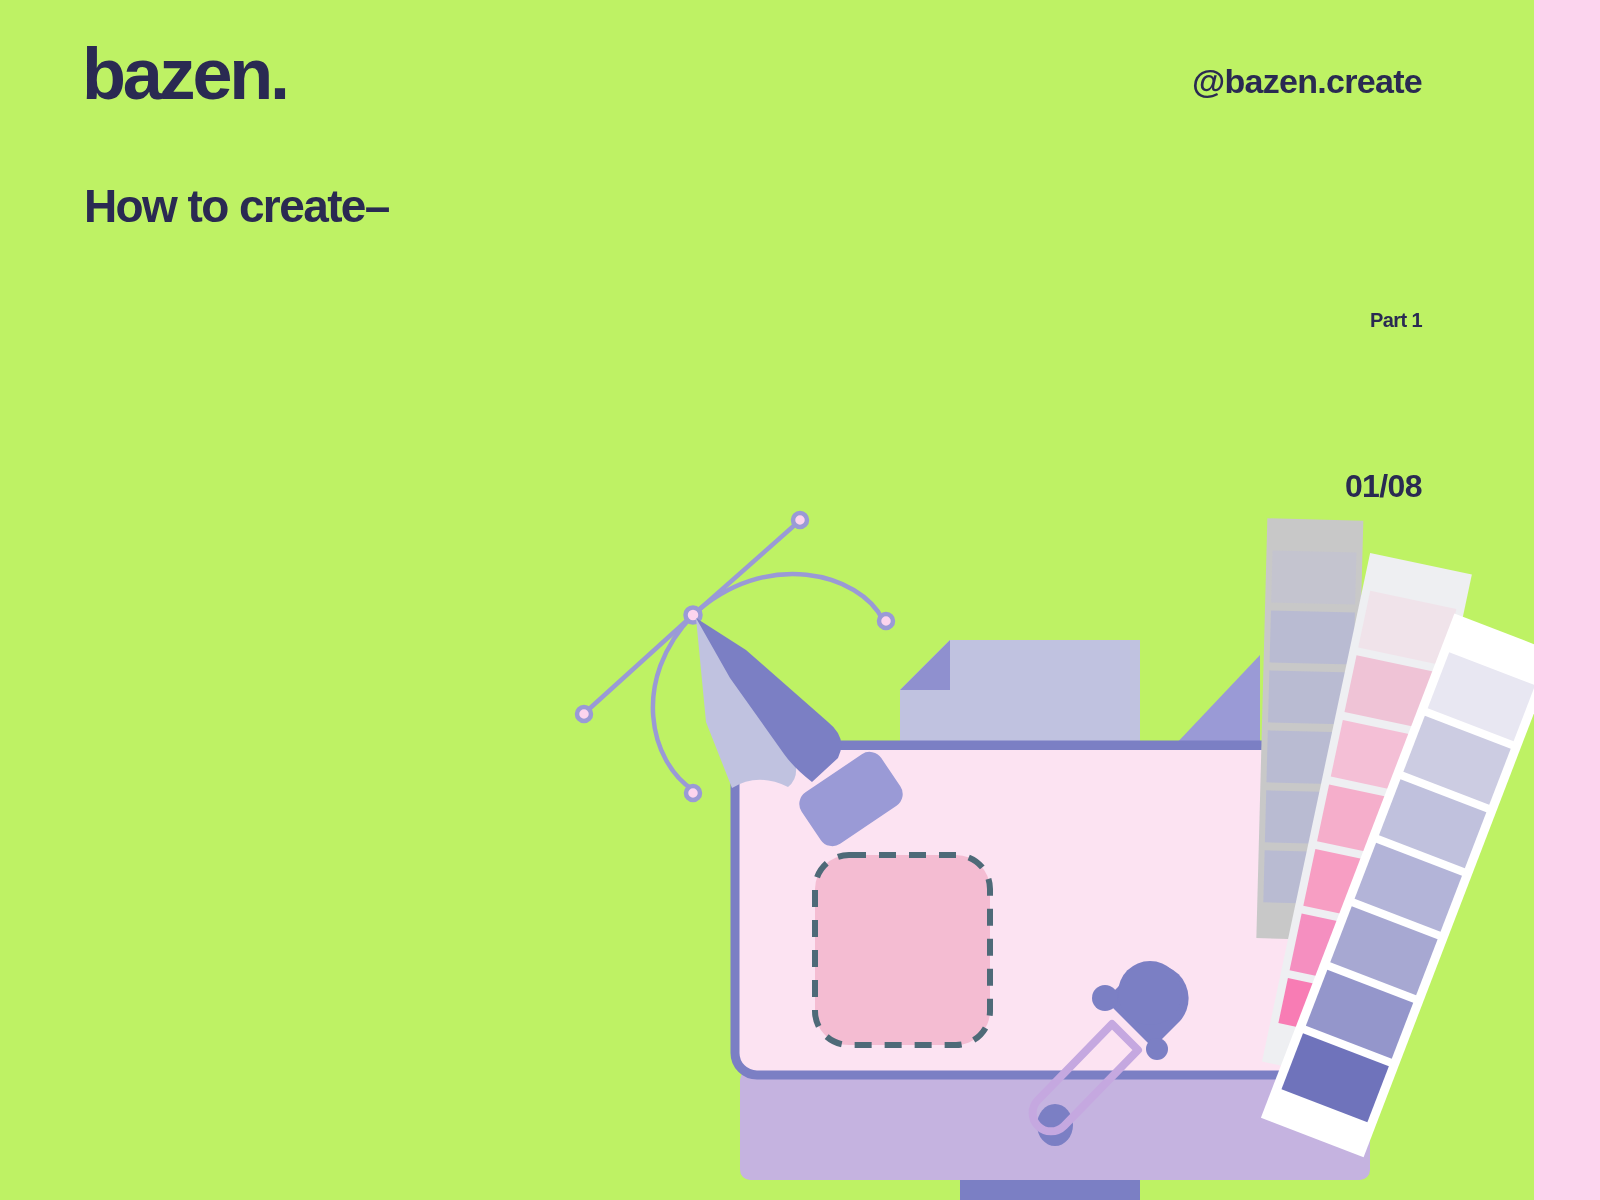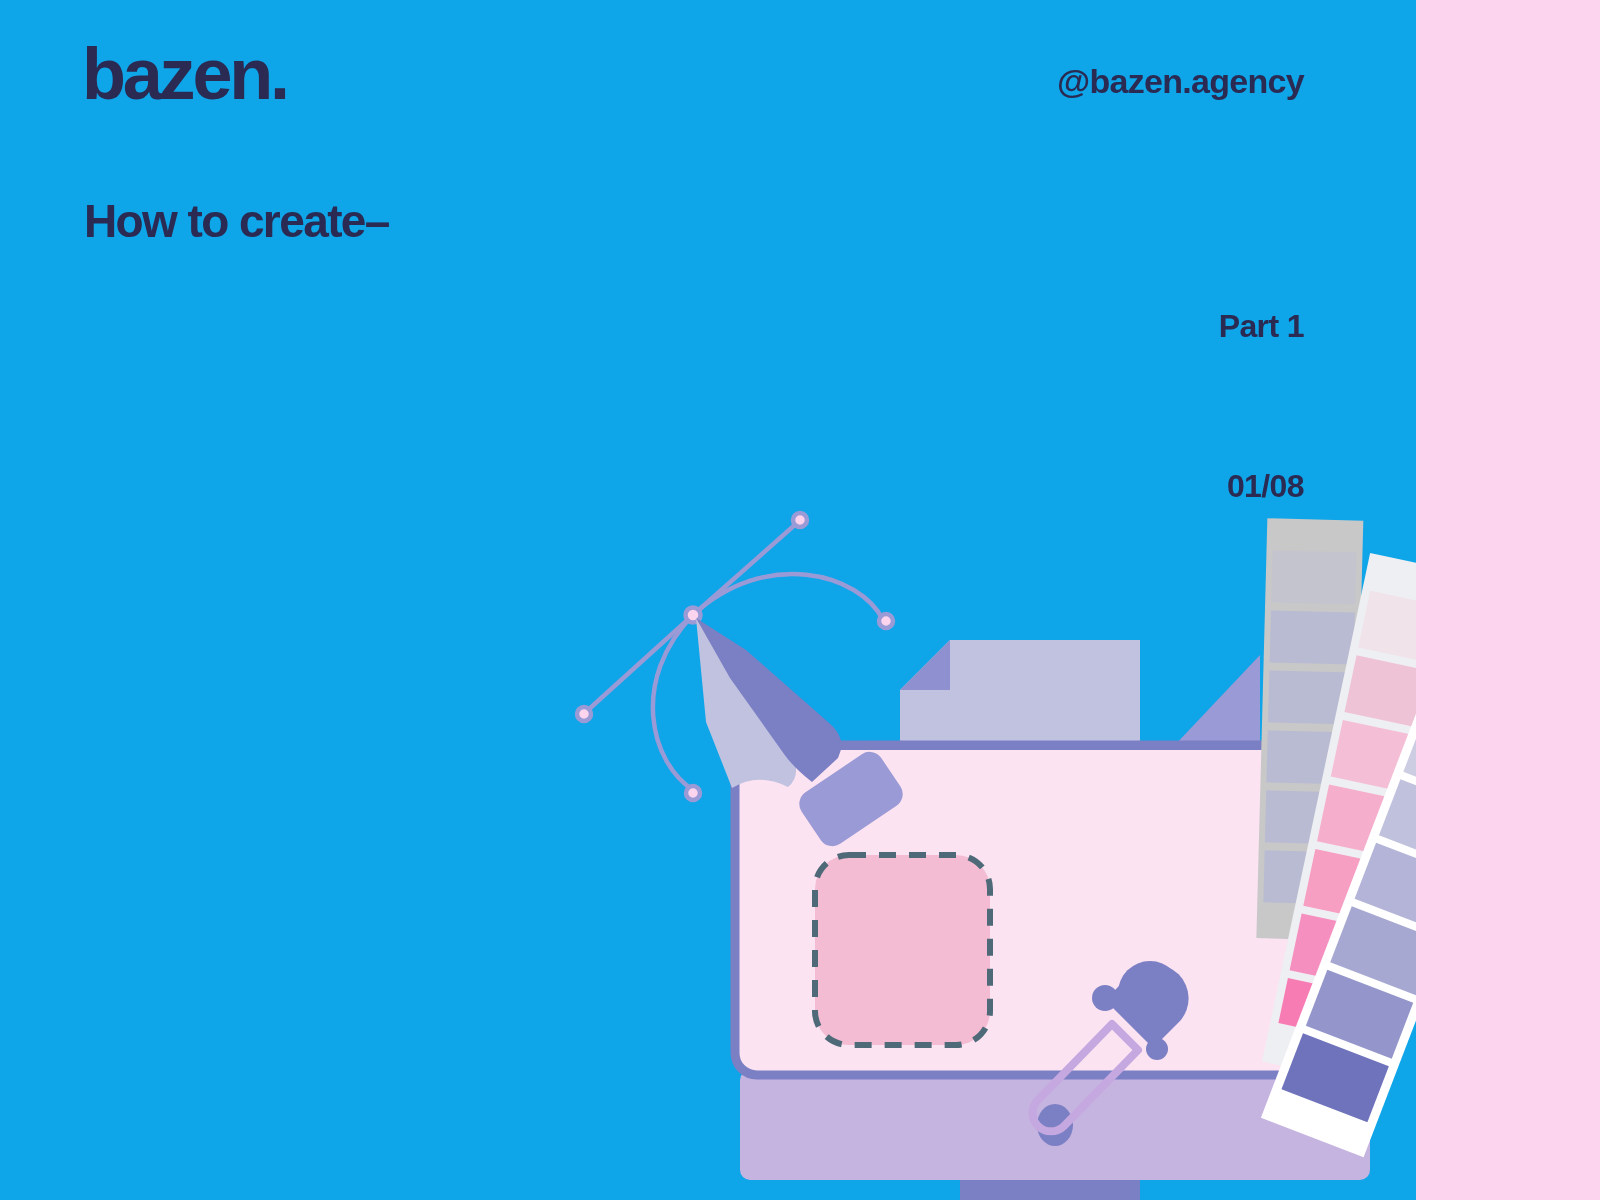--- a/index.html
+++ b/index.html
@@ -11,24 +11,25 @@
     width: 1600px;
     height: 1200px;
     overflow: hidden;
     background: #fcd4ee;
     font-family: "Liberation Sans", sans-serif;
     -webkit-font-smoothing: antialiased;
   }
 
   #slide {
     position: relative;
-    width: 1416px;
+    width: 1528px;
     height: 1200px;
-    background: #0ea5e9;
+    background: #bef264;
     overflow: hidden;
+    padding-left: 6px;
   }
 
   
   .brand-logo {
     position: absolute;
     left: 82px;
     top: 38px;
     font-size: 72px;
     font-weight: 700;
     letter-spacing: -3.2px;
@@ -52,41 +53,40 @@
   .eyebrow {
     position: absolute;
     left: 84px;
     top: 183px;
     font-size: 46px;
     font-weight: 700;
     letter-spacing: -1.6px;
     color: #2a2a52;
     line-height: 1;
     white-space: nowrap;
-    margin-top: 15px;
   }
 
   .headline {
     position: absolute;
     left: 78px;
     top: 272px;
     font-size: 128px;
     font-weight: 700;
     letter-spacing: -5.5px;
     color: #2a2a52;
     line-height: 0.99;
     white-space: pre-line;
     max-width: 820px;
   }
 
   .part-label {
     position: absolute;
     right: 112px;
     top: 310px;
-    font-size: 32px;
+    font-size: 20px;
     font-weight: 700;
     letter-spacing: -0.6px;
     color: #2a2a52;
     line-height: 1;
     white-space: nowrap;
     text-align: right;
   }
 
   .page-counter {
     position: absolute;
@@ -116,21 +116,21 @@
     overflow: visible;
   }
 </style>
 </head>
 <body>
 
 <div id="slide">
 
   <div class="brand-logo">bazen.</div>
 
-  <div class="handle">@bazen.agency</div>
+  <div class="handle">@bazen.create</div>
 
   <div class="eyebrow">How to create–</div>
 
 
   <div class="part-label">Part 1</div>
 
   <div class="page-counter">01/08</div>
 
   <div id="illustration">
     <svg viewBox="0 0 1060 700" xmlns="http://www.w3.org/2000/svg">

